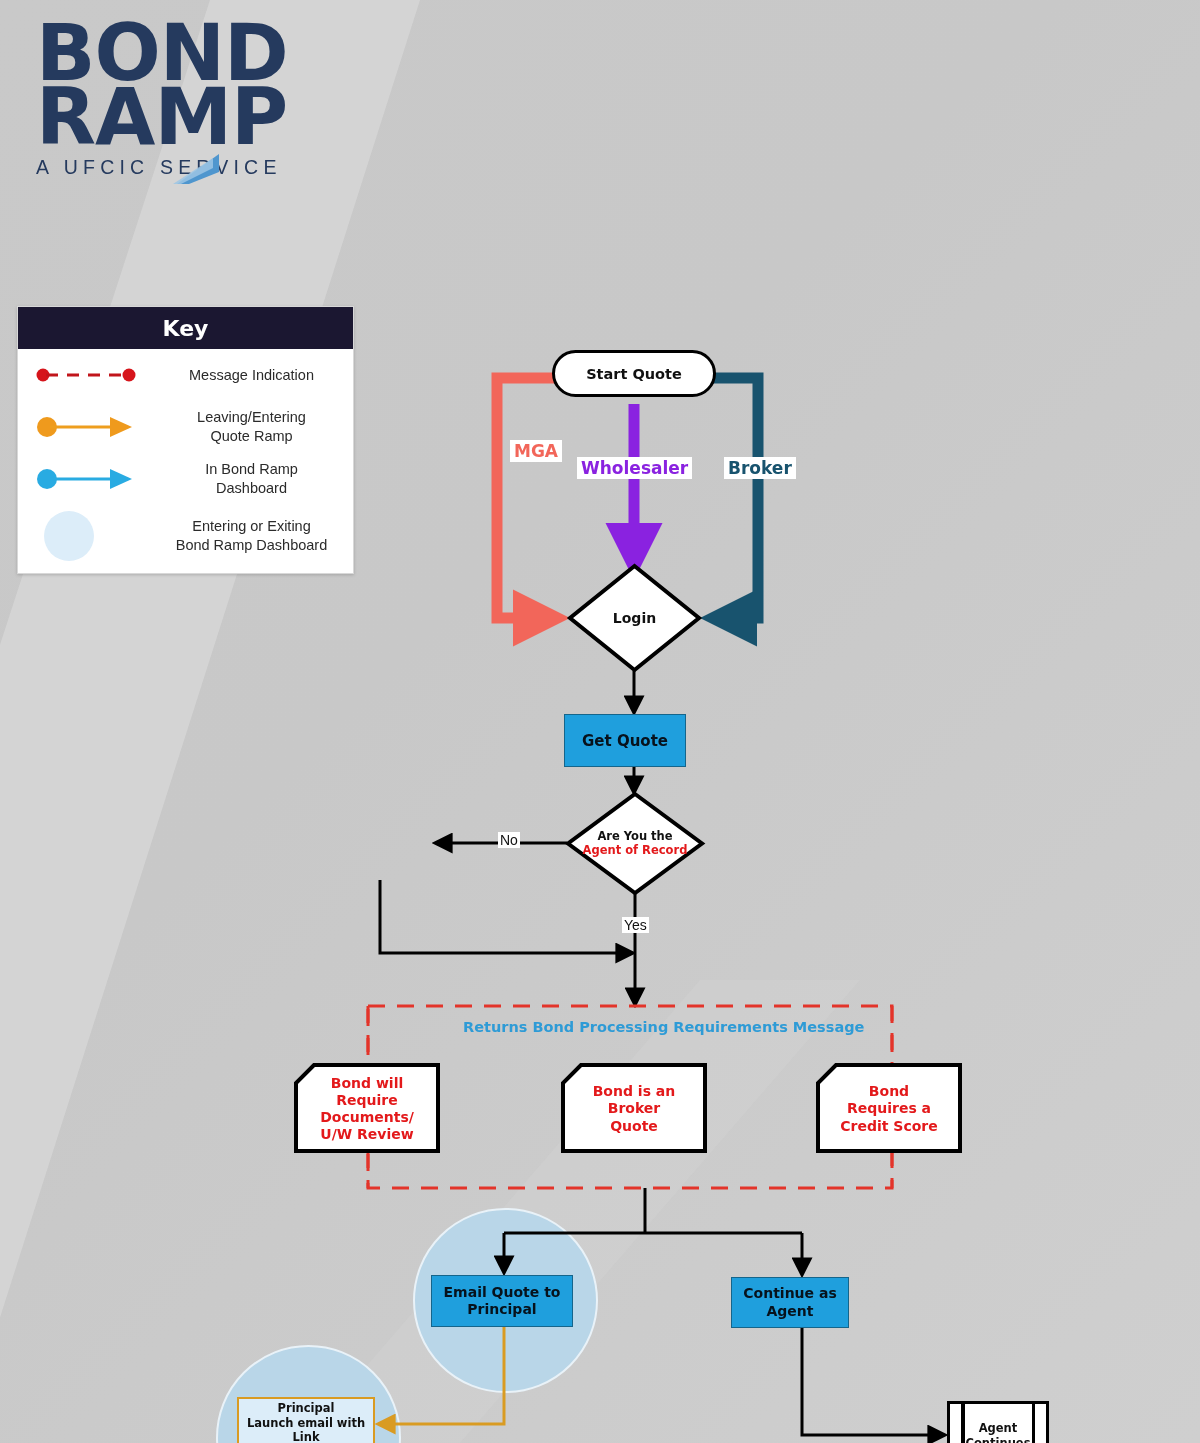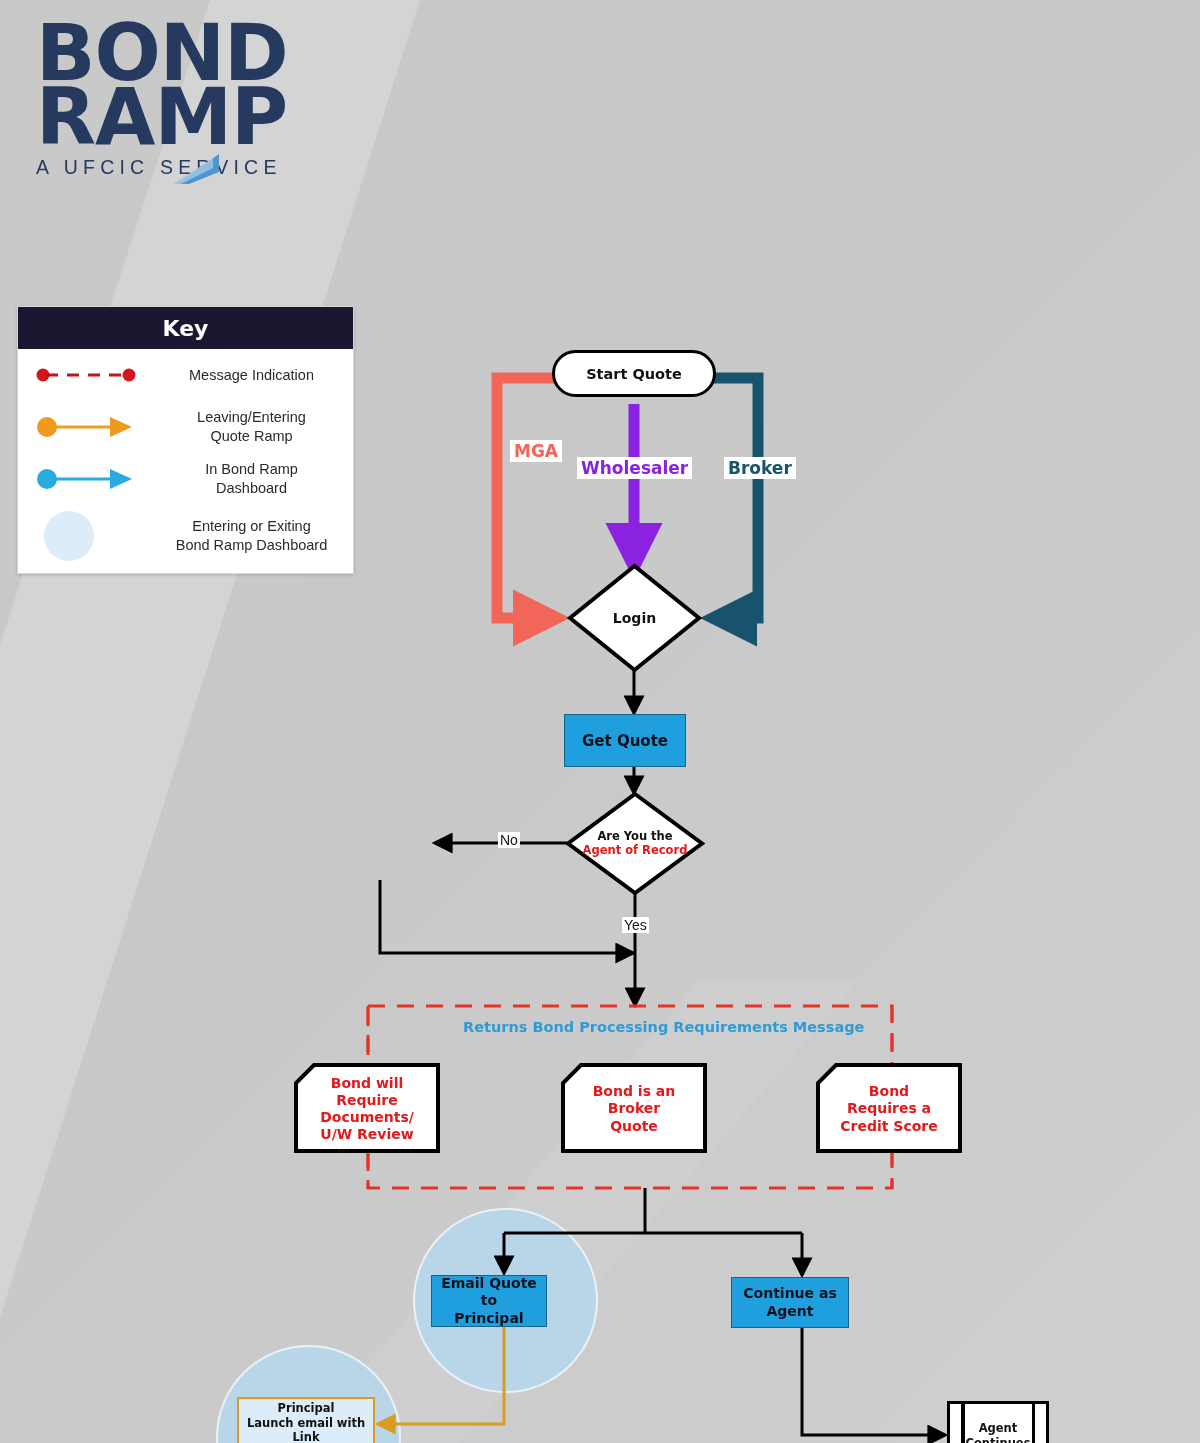--- a/index.html
+++ b/index.html
@@ -160,21 +160,21 @@
     display: flex;
     align-items: center;
     justify-content: center;
     text-align: center;
     font-family: "DejaVu Sans", sans-serif;
     font-weight: bold;
     color: #07121c;
     z-index: 6;
   }
   #get-quote { left: 564px; top: 714px; width: 122px; height: 53px; font-size: 15px; }
-  #email-principal { left: 431px; top: 1275px; width: 116px; height: 52px; font-size: 14px; line-height: 1.25; }
+  #email-principal { left: 431px; top: 1275px; width: 142px; height: 52px; font-size: 14px; line-height: 1.25; }
   #continue-agent { left: 731px; top: 1277px; width: 118px; height: 51px; font-size: 14px; line-height: 1.25; }
 
   
   .predef {
     position: absolute;
     background: #ffffff;
     border: 3.5px solid #000000;
     z-index: 6;
   }
   .predef::before, .predef::after {

